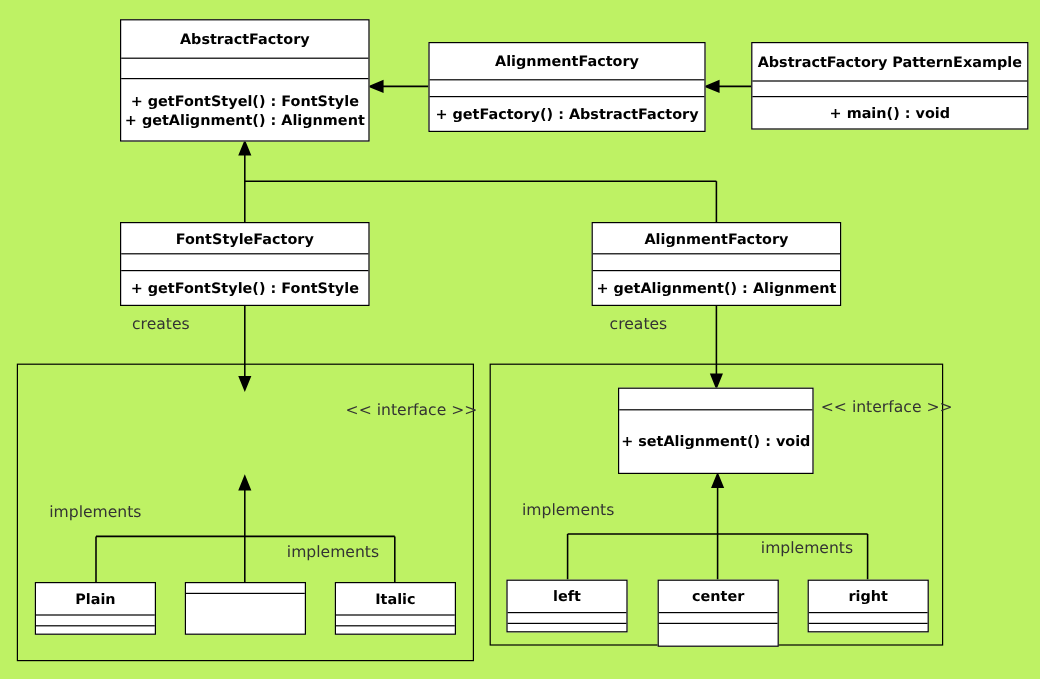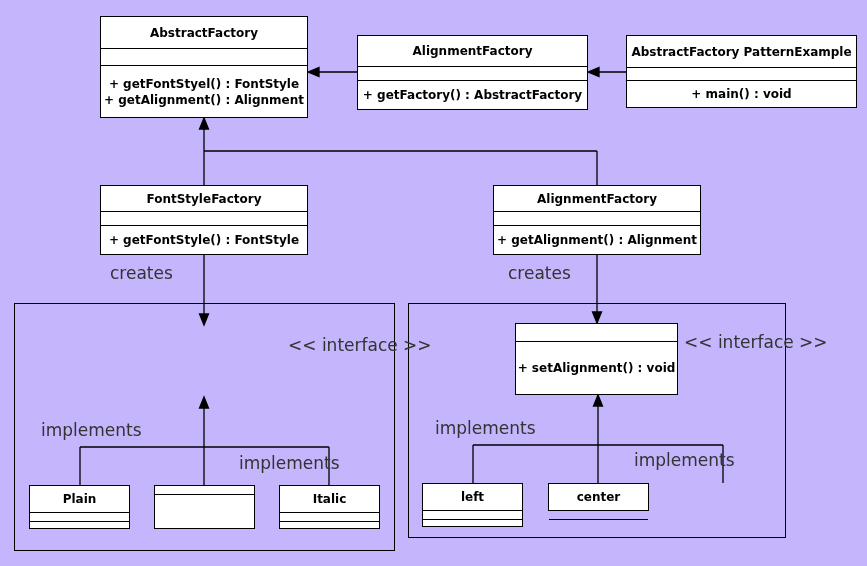--- a/index.html
+++ b/index.html
@@ -1,17 +1,17 @@
 <!DOCTYPE html>
 <html><head>
 <meta charset="utf-8">
 <style>
   html,body{margin:0;padding:0;background:#ffffff;}
   .canvas{
-    position:relative;width:867px;height:566px;background:#c4b5fd;
+    position:relative;width:867px;height:566px;background:#bef264;
     font-family:"DejaVu Sans","Liberation Sans",sans-serif;overflow:hidden;
   }
   .wires{position:absolute;left:0;top:0;width:867px;height:566px;}
   .uml-box{
     position:absolute;background:#ffffff;border:1px solid #000;
     box-sizing:border-box;display:flex;flex-direction:column;z-index:2;
   }
   .uml-title{
     display:flex;align-items:center;justify-content:center;
     font-weight:bold;font-size:12px;color:#000;border-bottom:1px solid #000;
@@ -19,21 +19,21 @@
   }
   .uml-attrs{border-bottom:1px solid #000;flex:0 0 auto;}
   .uml-methods{
     flex:1 1 auto;display:flex;flex-direction:column;align-items:center;justify-content:center;
     font-weight:bold;font-size:12px;color:#000;line-height:16px;white-space:nowrap;
   }
   .container-box{
     position:absolute;border:1px solid #000;background:transparent;box-sizing:border-box;z-index:1;
   }
   .free-label{
-    position:absolute;font-size:17px;color:#333;z-index:3;white-space:nowrap;font-weight:normal;
+    position:absolute;font-size:13px;color:#333;z-index:3;white-space:nowrap;font-weight:normal;
   }
 </style>
 </head>
 <body>
 
 <div class="canvas">
 
   <svg class="wires" viewBox="0 0 867 566">
     <g stroke="#000" stroke-width="1.3" fill="#000">
 
@@ -149,22 +149,27 @@
     <div class="uml-title" style="height:26px">Italic</div>
     <div class="uml-attrs" style="height:8px"></div>
     <div class="uml-methods"></div>
   </div>
 
   <div class="uml-box" style="left:422px;top:483px;width:101px;height:44px">
     <div class="uml-title" style="height:26px">left</div>
     <div class="uml-attrs" style="height:8px"></div>
     <div class="uml-methods"></div>
   </div>
-  <div class="uml-box" style="left:548px;top:483px;width:101px;height:28px">
+  <div class="uml-box" style="left:548px;top:483px;width:101px;height:56px">
     <div class="uml-title" style="height:26px">center</div>
+    <div class="uml-attrs" style="height:8px"></div>
+    <div class="uml-methods"></div>
+  </div>
+  <div class="uml-box" style="left:673px;top:483px;width:101px;height:44px">
+    <div class="uml-title" style="height:26px">right</div>
     <div class="uml-attrs" style="height:8px"></div>
     <div class="uml-methods"></div>
   </div>
 
   <div class="free-label" style="left:110px;top:263px">creates</div>
   <div class="free-label" style="left:508px;top:263px">creates</div>
 
   <div class="free-label" style="left:41px;top:420px">implements</div>
   <div class="free-label" style="left:239px;top:453px">implements</div>
 

